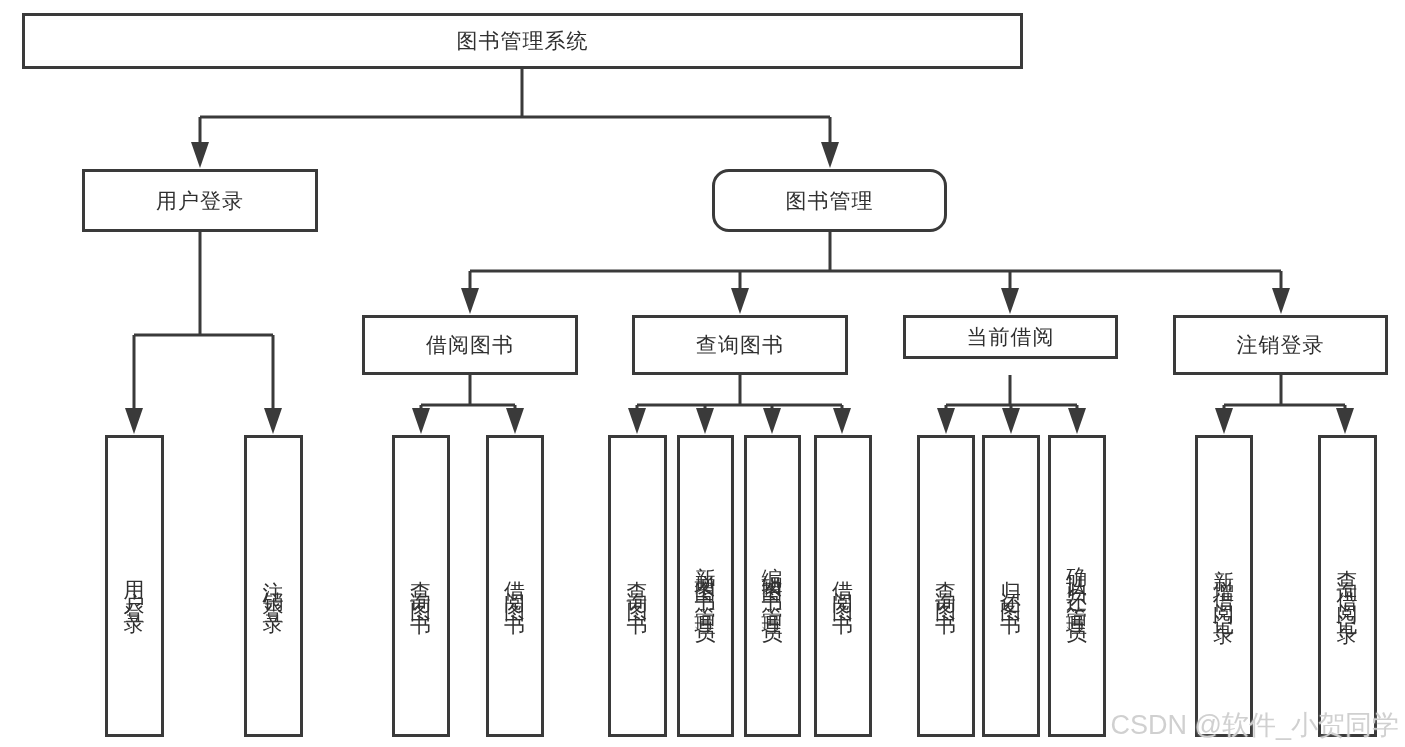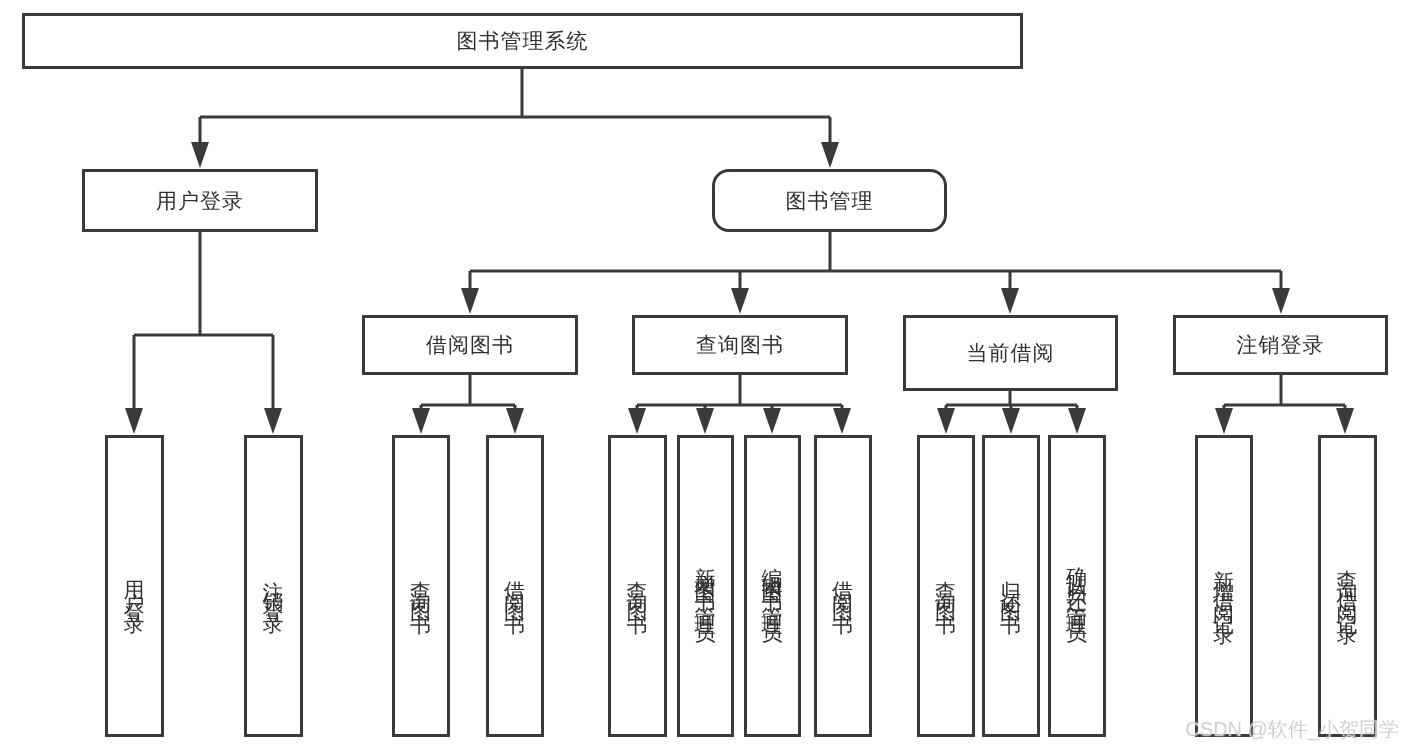--- a/index.html
+++ b/index.html
@@ -42,21 +42,21 @@
     font-size: 21px;
     line-height: 1.1;
     letter-spacing: 11px;
     white-space: nowrap;
   }
   .watermark {
     position: absolute;
     right: 6px;
     bottom: 4px;
     z-index: 2;
-    font-size: 20px;
+    font-size: 27px;
     color: rgba(205, 205, 205, 0.95);
     text-shadow: 0 0 2px rgba(255,255,255,0.8);
     white-space: nowrap;
   }
 </style>
 </head>
 <body>
 
 <svg id="connector-layer" viewBox="0 0 1405 747" xmlns="http://www.w3.org/2000/svg">
   <g stroke="#3a3a3a" stroke-width="3" fill="none">
@@ -111,21 +111,21 @@
 <div class="node" style="left:712px; top:169px; width:235px; height:63px;border-radius:17px;">
   <span class="h-label">图书管理</span>
 </div>
 
 <div class="node" style="left:362px; top:315px; width:216px; height:60px;">
   <span class="h-label">借阅图书</span>
 </div>
 <div class="node" style="left:632px; top:315px; width:216px; height:60px;">
   <span class="h-label">查询图书</span>
 </div>
-<div class="node" style="left:903px; top:315px; width:215px; height:76px;">
+<div class="node" style="left:903px; top:315px; width:215px; height:44px;">
   <span class="h-label">当前借阅</span>
 </div>
 <div class="node" style="left:1173px; top:315px; width:215px; height:60px;">
   <span class="h-label">注销登录</span>
 </div>
 
 <div class="node" style="left:105px; top:435px; width:59px; height:302px;">
   <span class="v-label">用户登录</span>
 </div>
 <div class="node" style="left:244px; top:435px; width:59px; height:302px;">

